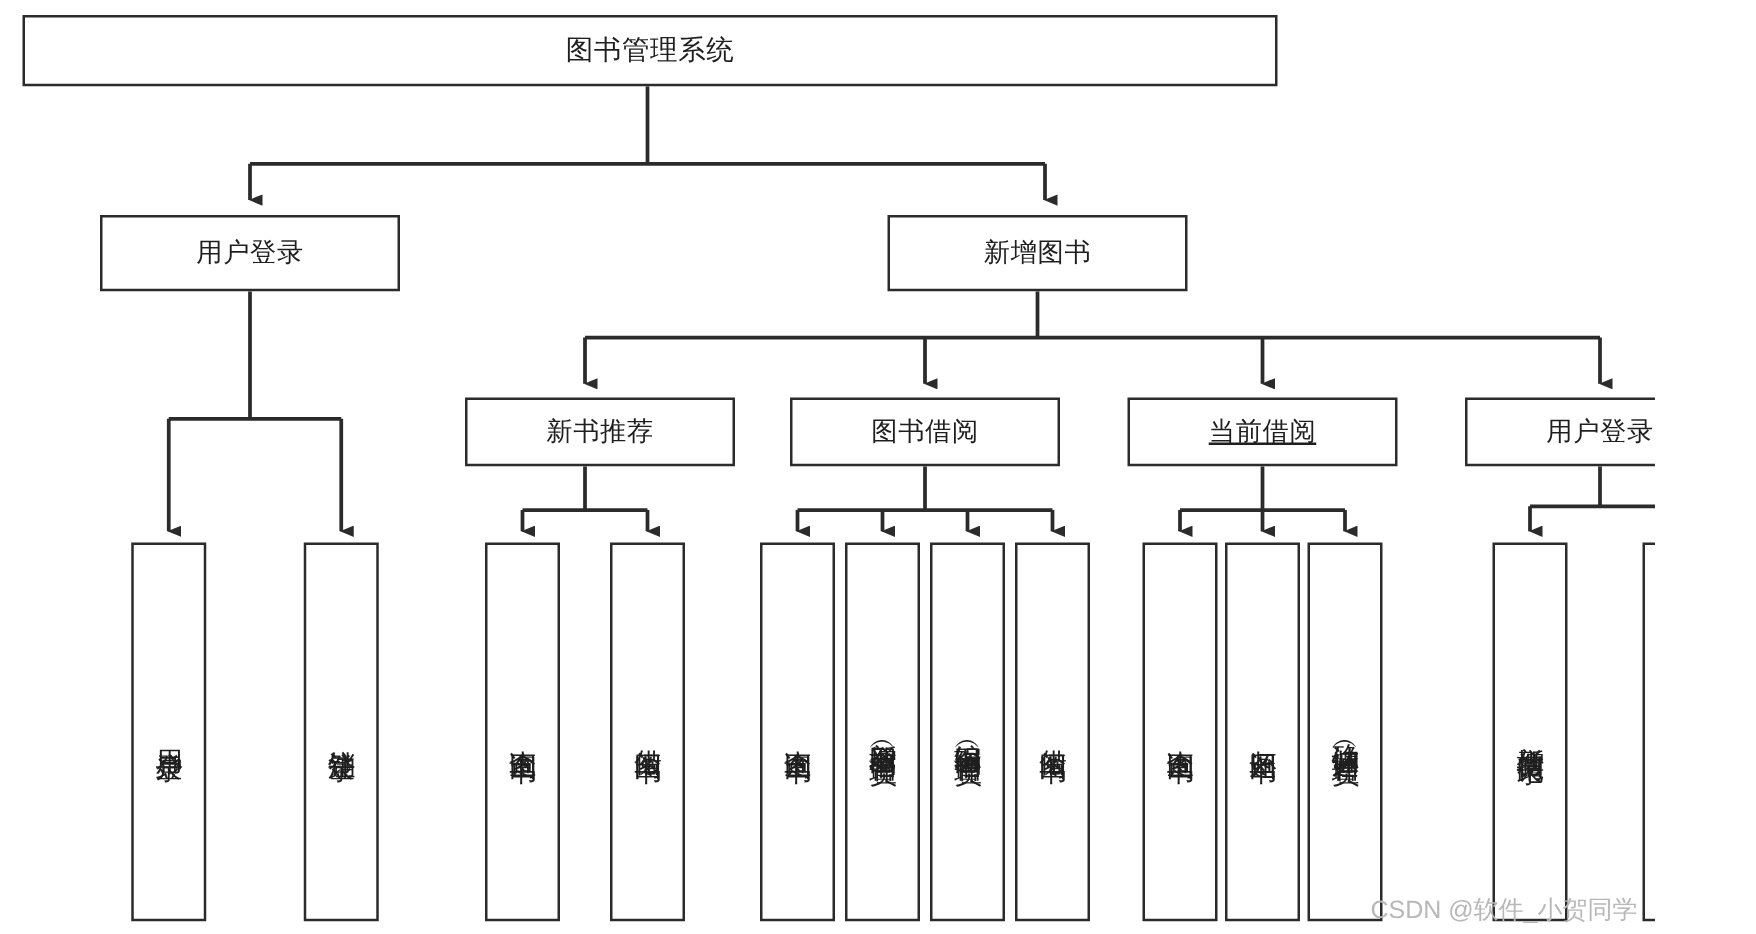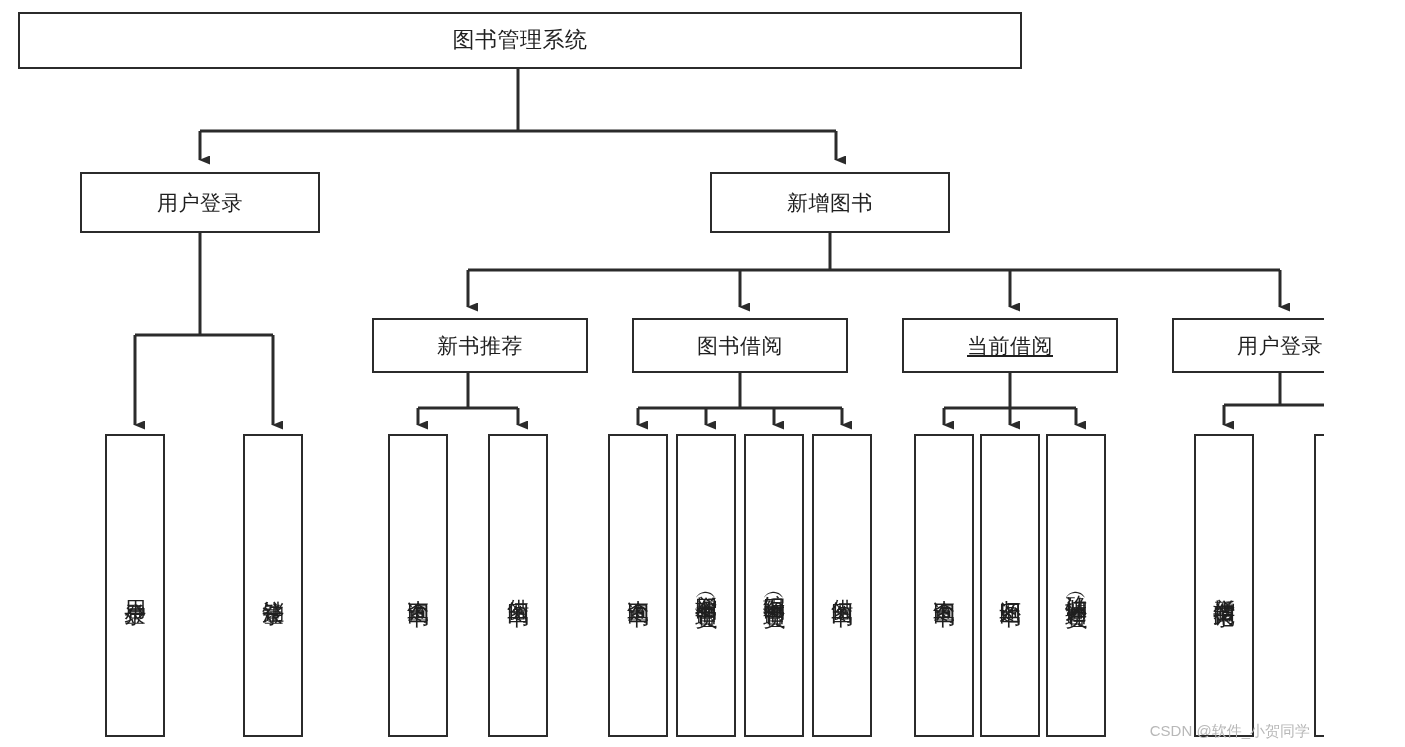--- a/index.html
+++ b/index.html
@@ -61,21 +61,21 @@
     text-orientation: upright;
     font-size: 22px;
     line-height: 1.12;
     letter-spacing: 2px;
     max-height: 100%;
   }
   #watermark {
     position: absolute;
     right: 14px;
     bottom: 6px;
-    font-size: 15px;
+    font-size: 20px;
     color: #b8b8b8;
     white-space: nowrap;
     z-index: 5;
     font-family: "Liberation Sans", "DejaVu Sans", sans-serif;
   }
 </style>
 </head>
 <body>
 
 <div id="diagram-root">

